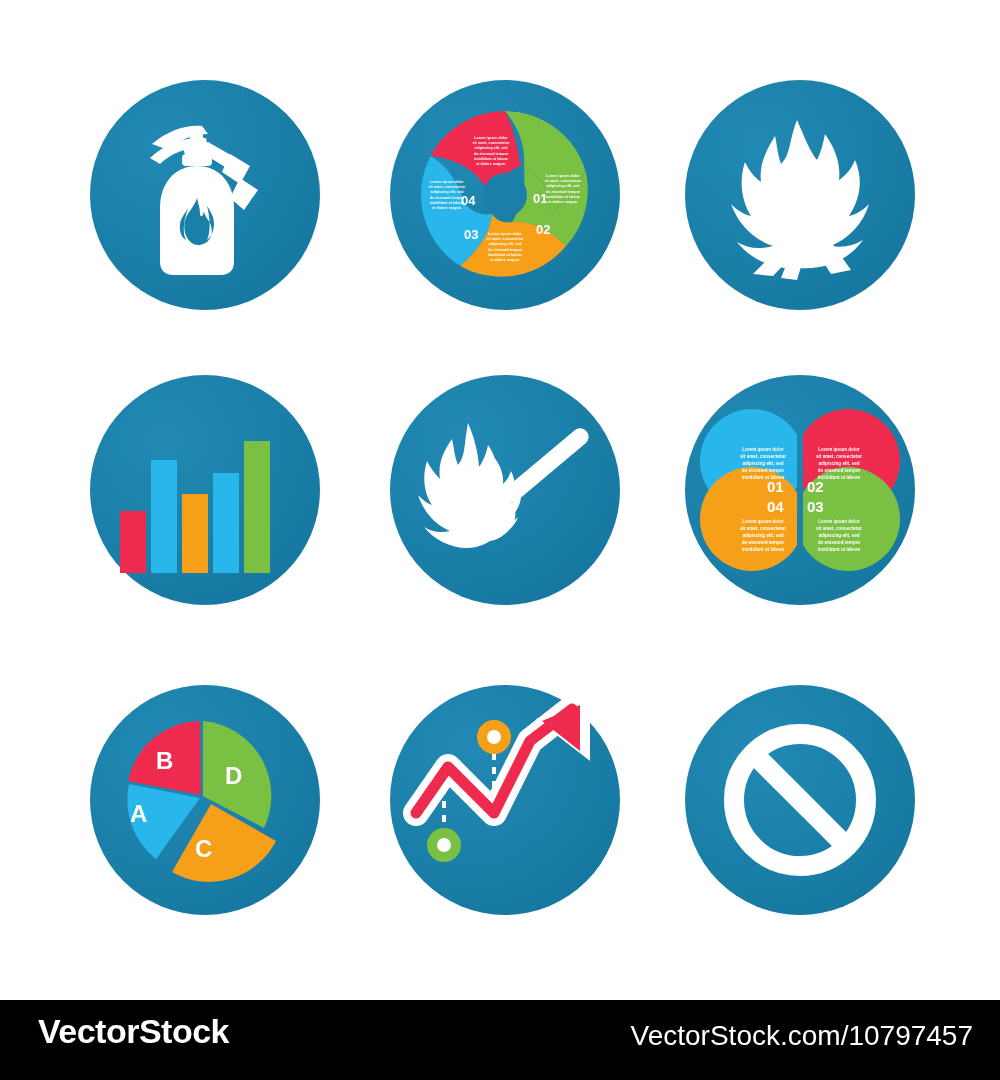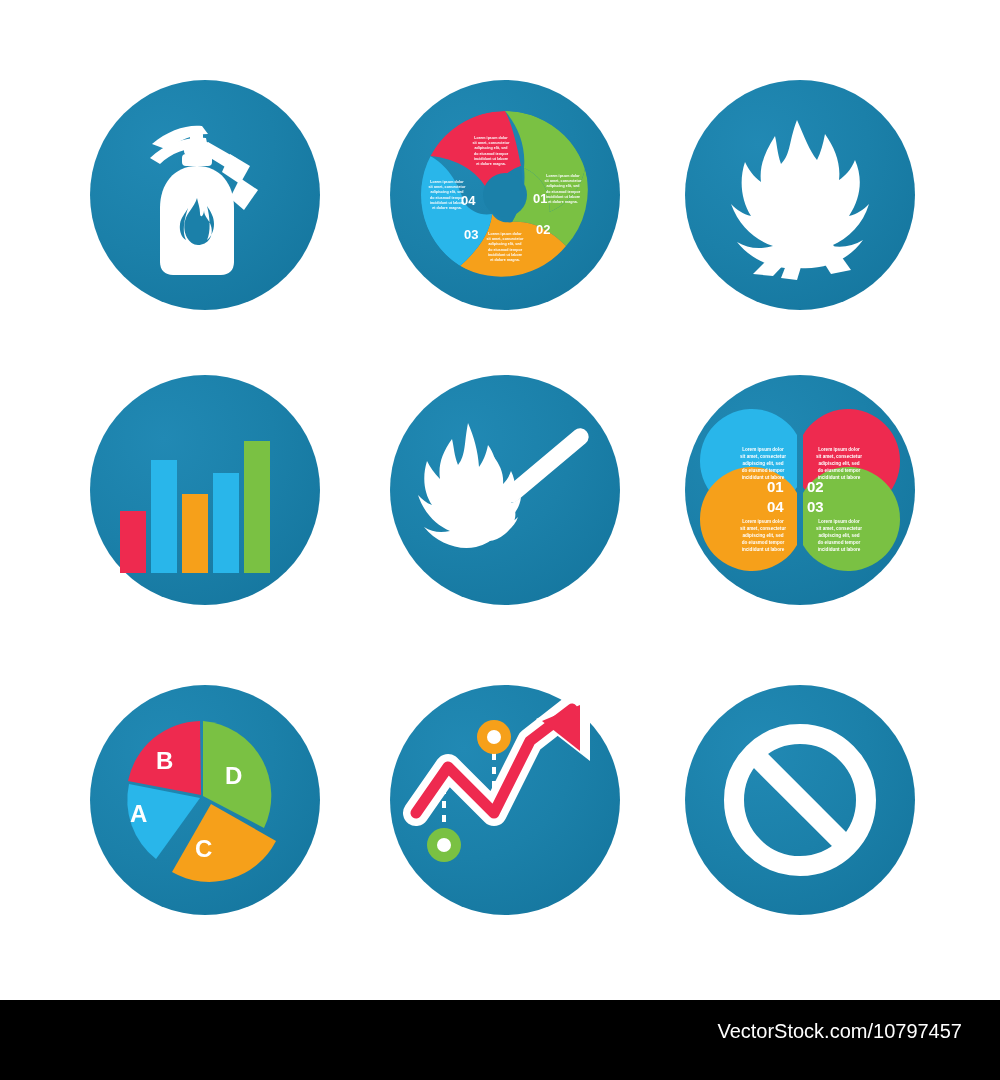--- a/index.html
+++ b/index.html
@@ -55,22 +55,22 @@
     width:1000px; height:80px;
     background:#000000;
   }
   #brand {
     position:absolute; left:38px; top:1012px;
     color:#ffffff; font-size:34px; font-weight:bold;
     letter-spacing:-0.5px;
     font-family:"Liberation Sans", sans-serif;
   }
   #credit {
-    position:absolute; right:38px; top:1020px;
-    color:#ffffff; font-size:20px;
+    position:absolute; right:27px; top:1020px;
+    color:#ffffff; font-size:28px;
     font-family:"Liberation Sans", sans-serif;
   }
 </style>
 </head>
 <body>
 
 <div id="stage">
 
   <div class="tile c-r0c0">
     <div class="tile-inner">
@@ -346,15 +346,16 @@
   <div class="tile c-r2c2">
     <div class="tile-inner">
       <svg viewBox="0 0 230 230">
         <circle cx="115" cy="115" r="66" fill="none" stroke="#ffffff" stroke-width="20"></circle>
         <line x1="70" y1="70" x2="160" y2="160" stroke="#ffffff" stroke-width="20" stroke-linecap="butt"></line>
       </svg>
     </div>
   </div>
 
   <div id="footer"></div>
+  <div id="brand">VectorStock</div>
   <div id="credit">VectorStock.com/10797457</div>
 
 </div>
 
 </body></html>

